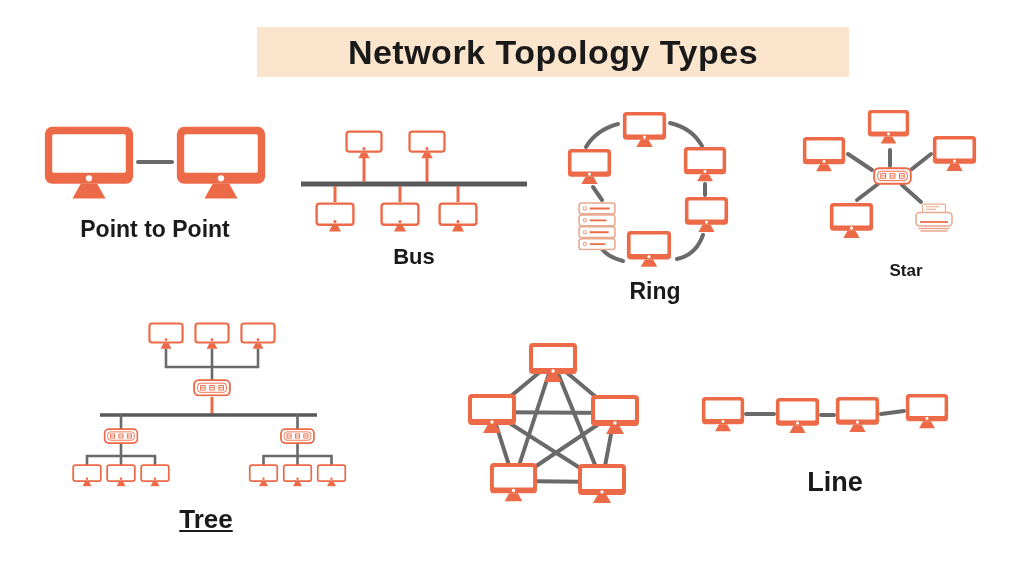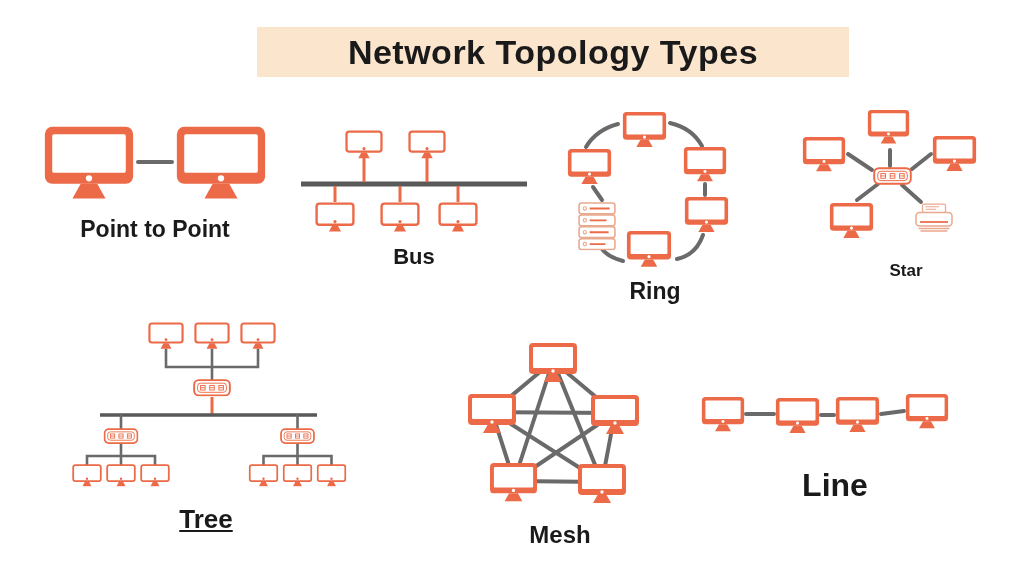--- a/index.html
+++ b/index.html
@@ -16,21 +16,21 @@
   }
   .topo-label{
     position:absolute;color:var(--text);font-weight:bold;text-align:center;
   }
   .lbl-ptp{left:30px;top:216px;width:250px;font-size:23px;}
   .lbl-bus{left:309px;top:244px;width:210px;font-size:22px;}
   .lbl-ring{left:550px;top:278px;width:210px;font-size:23px;}
   .lbl-star{left:800px;top:261px;width:212px;font-size:17px;}
   .lbl-tree{left:70px;top:504px;width:272px;font-size:26px;text-decoration:underline;}
   .lbl-mesh{left:455px;top:521px;width:210px;font-size:24px;}
-  .lbl-line{left:695px;top:467px;width:280px;font-size:32px;}
+  .lbl-line{left:695px;top:467px;width:280px;font-size:27px;}
   svg.topo{position:absolute;overflow:visible;}
   .conn{stroke:var(--connector);stroke-width:4;stroke-linecap:round;fill:none;}
   .conn-thin{stroke:var(--connector);stroke-width:2.6;stroke-linecap:square;fill:none;}
   .busline{stroke:var(--bus-line);stroke-width:5;fill:none;}
   .busline2{stroke:var(--bus-line);stroke-width:3.5;fill:none;}
   .drop{stroke:var(--accent);stroke-width:3;fill:none;}
 </style>
 </head>
 <body>
 
@@ -172,21 +172,20 @@
     <line class="conn" x1="37" y1="76" x2="147" y2="146"></line>
     <line class="conn" x1="160" y1="77" x2="59" y2="145"></line>
     <line class="conn" x1="160" y1="77" x2="147" y2="146"></line>
     <line class="conn" x1="59" y1="145" x2="147" y2="146"></line>
     <use href="#monitor" x="73" y="6" width="50" height="41"></use>
     <use href="#monitor" x="12" y="57" width="50" height="41"></use>
     <use href="#monitor" x="135" y="58" width="50" height="41"></use>
     <use href="#monitor" x="34" y="126" width="49" height="40.2"></use>
     <use href="#monitor" x="122" y="127" width="50" height="41"></use>
   </svg>
-  <div class="topo-label lbl-mesh">Mesh</div>
 
   <svg class="topo" style="left:695px;top:388px" width="265" height="56" viewBox="0 0 265 56">
     <line class="conn" x1="51" y1="26" x2="79" y2="26"></line>
     <line class="conn" x1="126" y1="27" x2="139" y2="27"></line>
     <line class="conn" x1="186" y1="26" x2="209" y2="23"></line>
     <use href="#monitor" x="6" y="8" width="44" height="36.1"></use>
     <use href="#monitor" x="80" y="9" width="45" height="36.9"></use>
     <use href="#monitor" x="140" y="8" width="45" height="36.9"></use>
     <use href="#monitor" x="210" y="5" width="44" height="36.1"></use>
   </svg>

